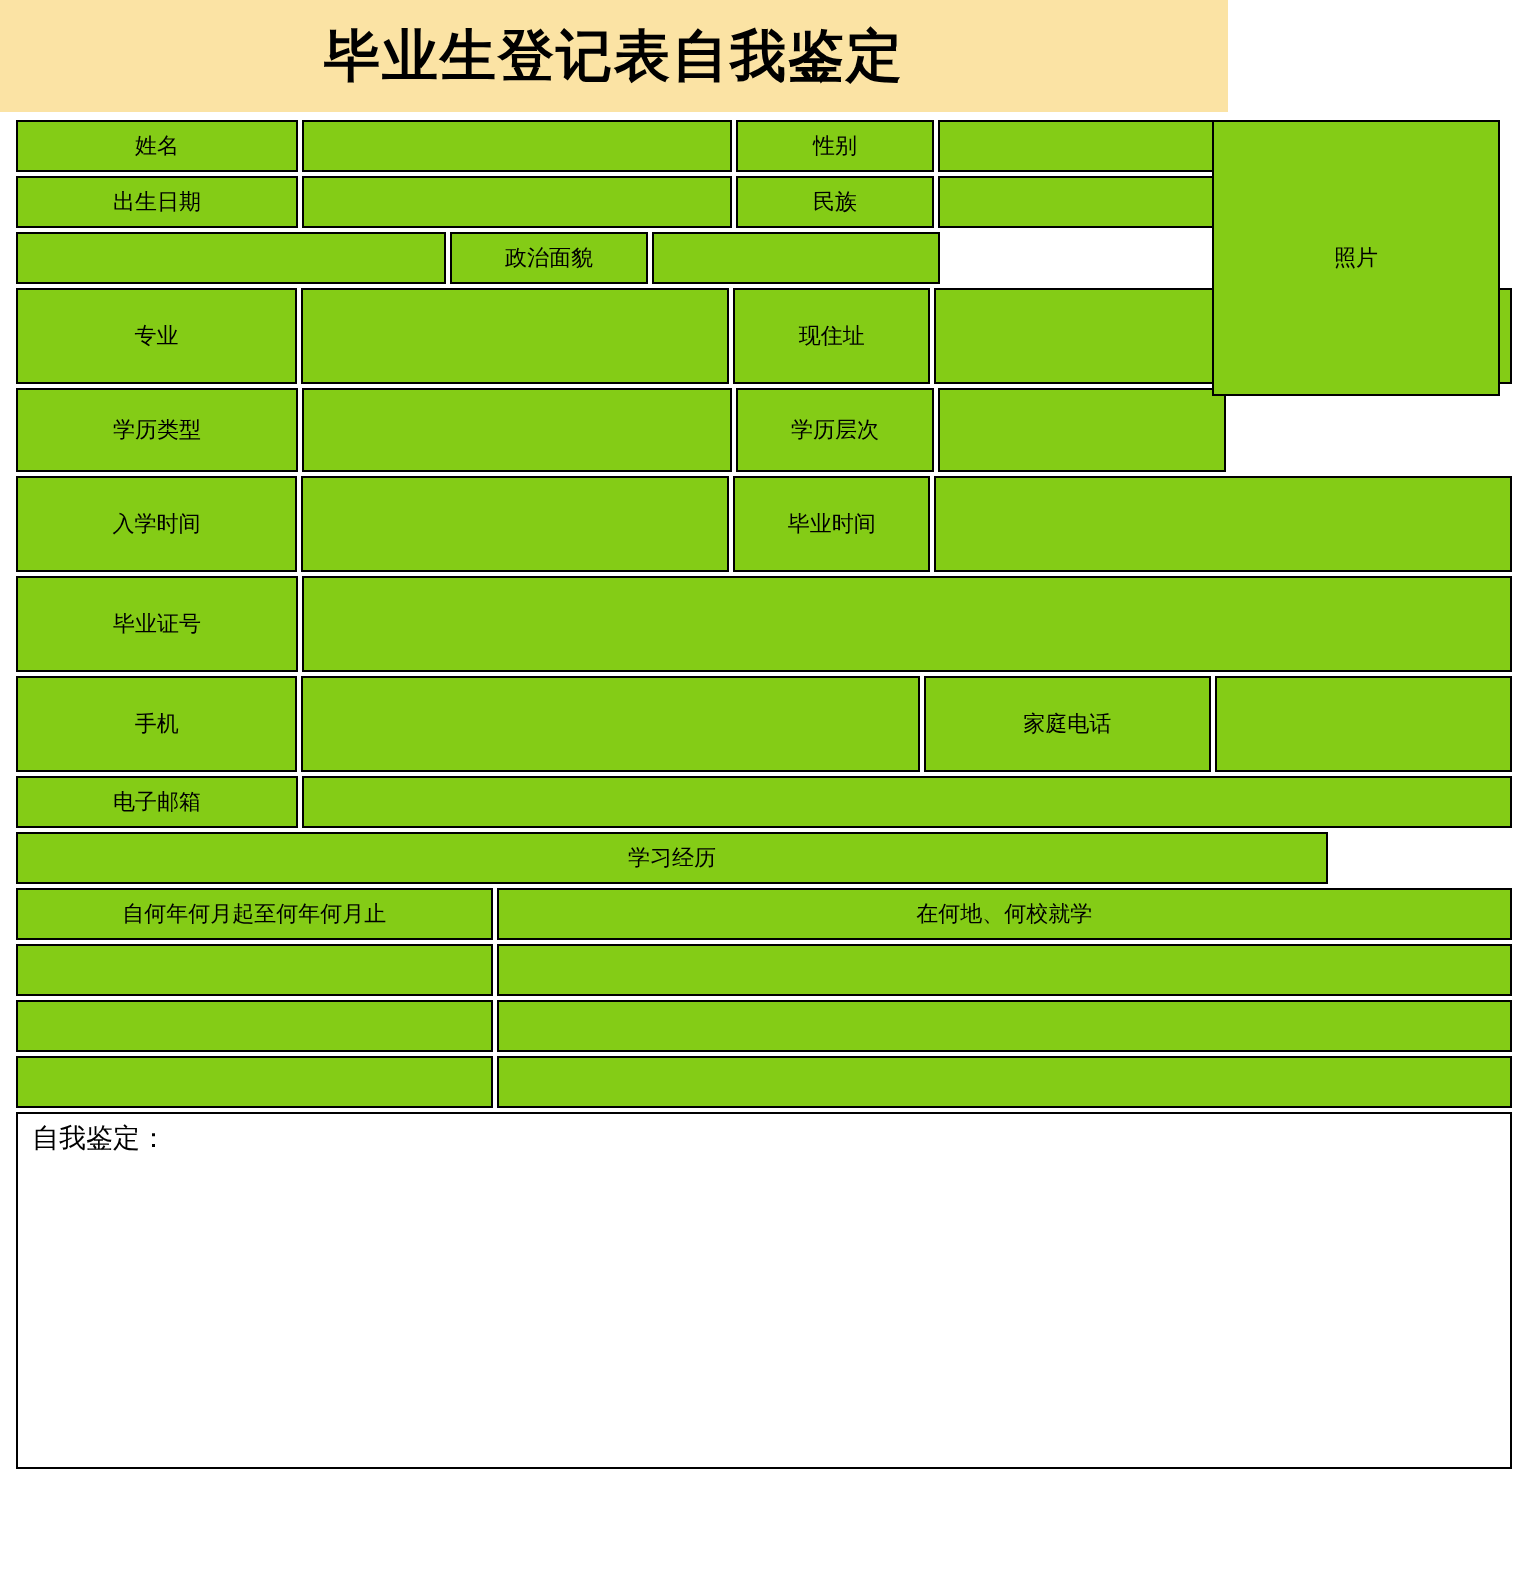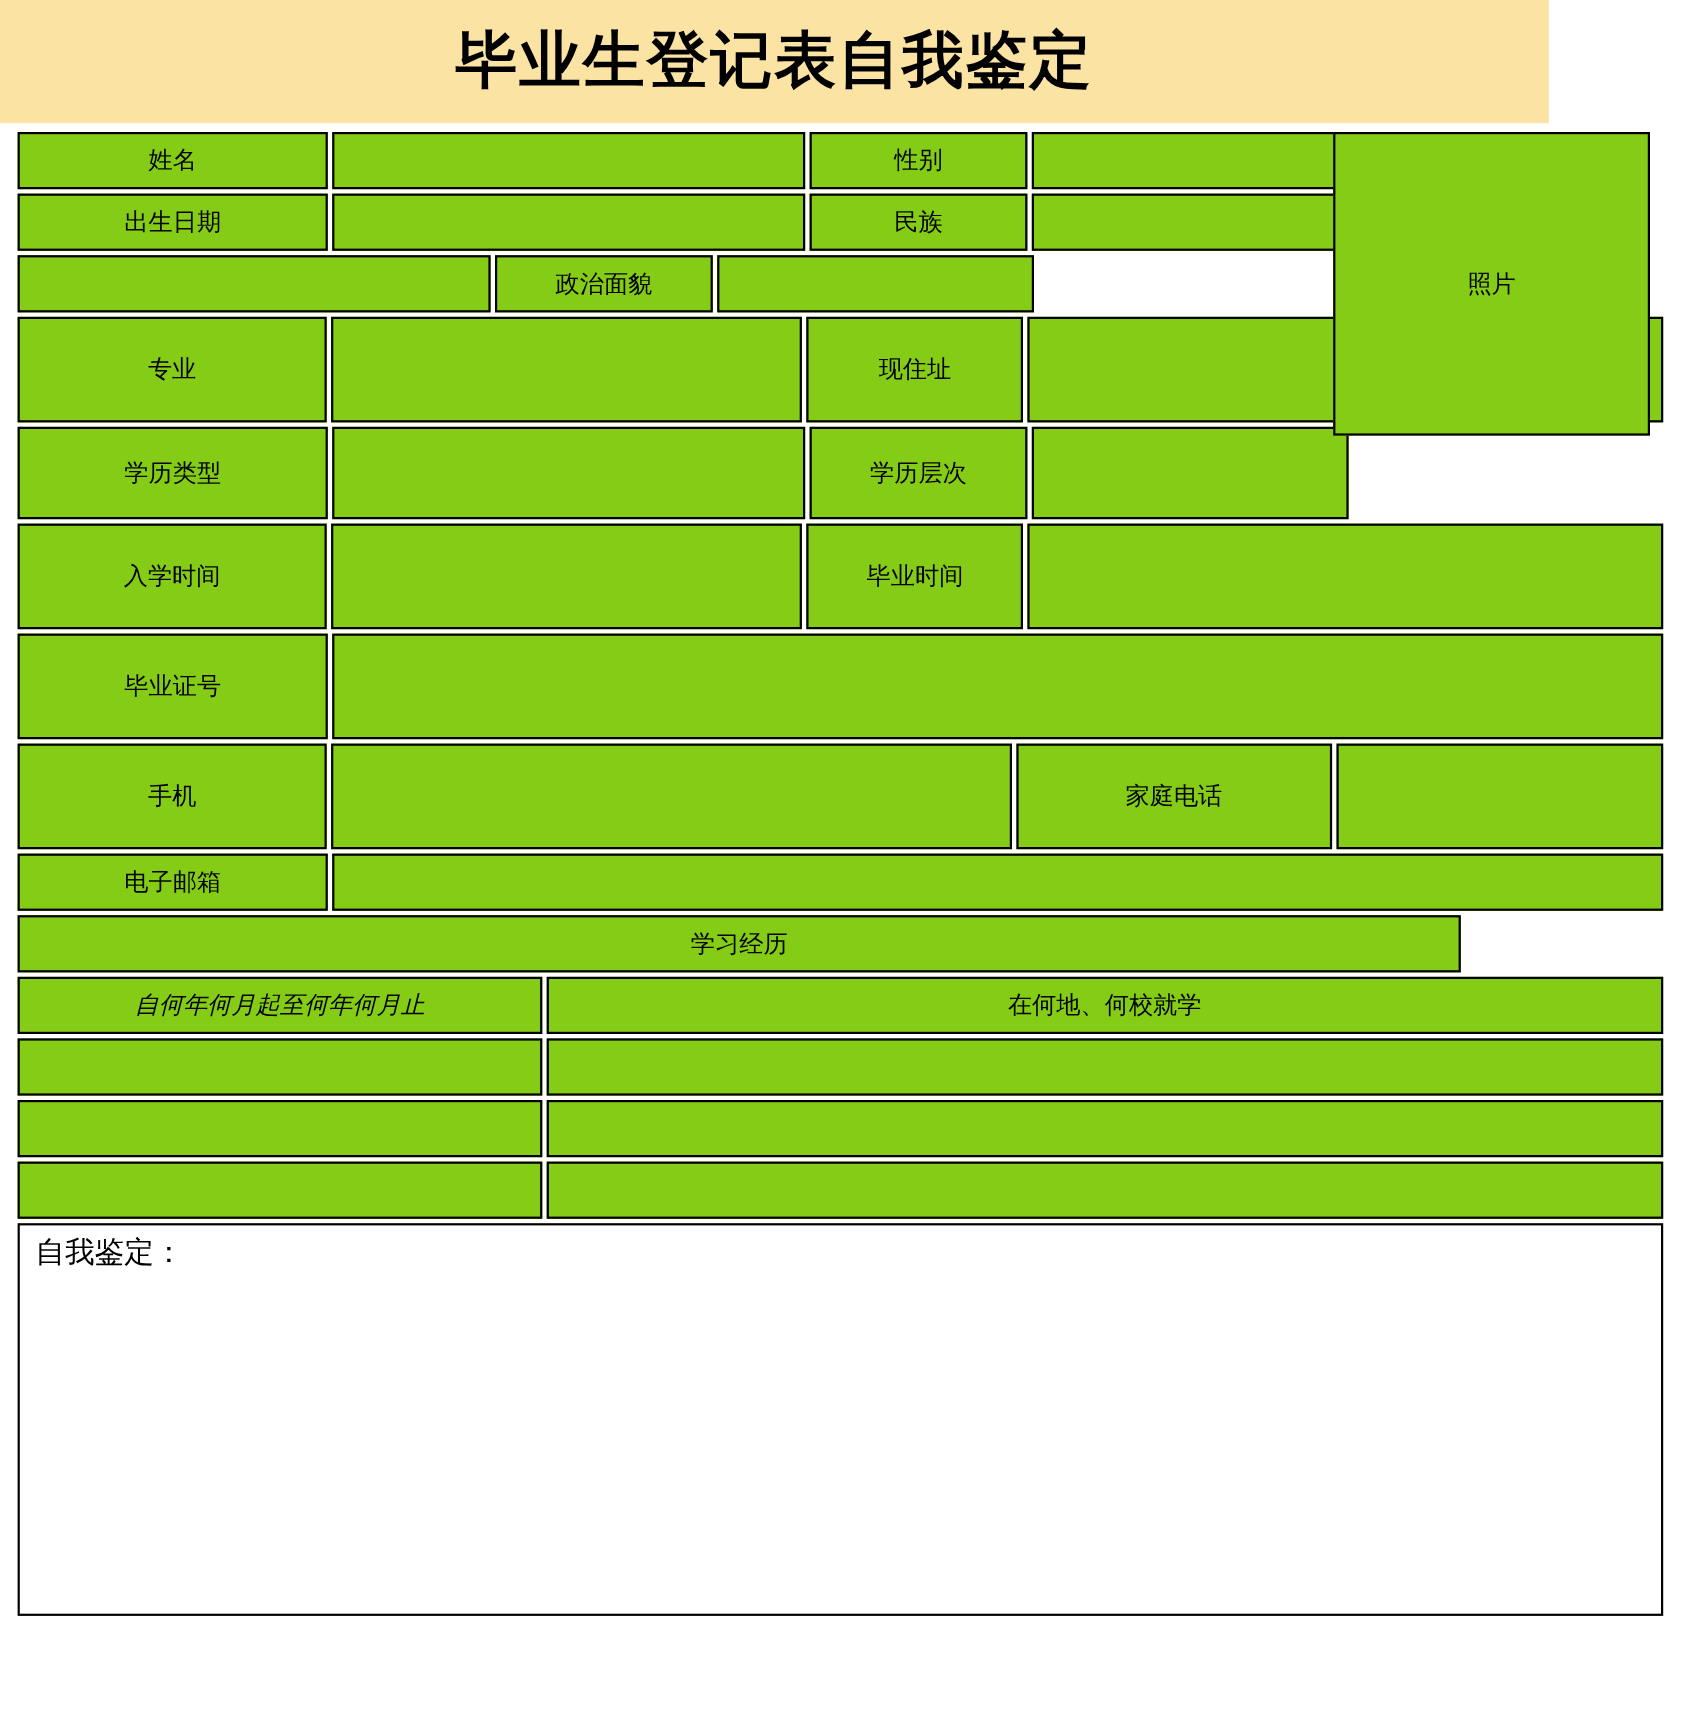--- a/index.html
+++ b/index.html
@@ -15,21 +15,21 @@
     overflow: hidden;
   }
   .page {
     position: relative;
     width: 1528px;
     height: 1577px;
     box-sizing: border-box;
   }
   
   .title-banner {
-    width: 1408px;
+    width: 1228px;
     height: 112px;
     background: #fbe3a4;
     display: flex;
     align-items: center;
     justify-content: center;
   }
   .title-text {
     font-size: 56px;
     font-weight: bold;
     letter-spacing: 2px;
@@ -72,21 +72,21 @@
   .w-val2-wide { width: 580px; }
   .w-full-after-lab { width: 1210px; }
   .w-phone-val { width: 620px; }
   .w-lab3   { width: 288px; }
   .w-phone2 { width: 298px; }
   .w-email-val { width: 1210px; }
   .h-36 { height: 52px; }
   .h-48 { height: 84px; }
   .h-56 { height: 96px; }
   
-  .w-exp-date { width: 500px; font-style: italic; }
+  .w-exp-date { width: 500px; }
   .w-exp-place { width: 1066px; }
   .w-full { width: 1312px; }
   .selfeval {
     box-sizing: border-box;
     border: 2px solid #000;
     width: 1496px;
     height: 357px;
     padding: 6px 14px;
     font-size: 27px;
     background: #fff;

